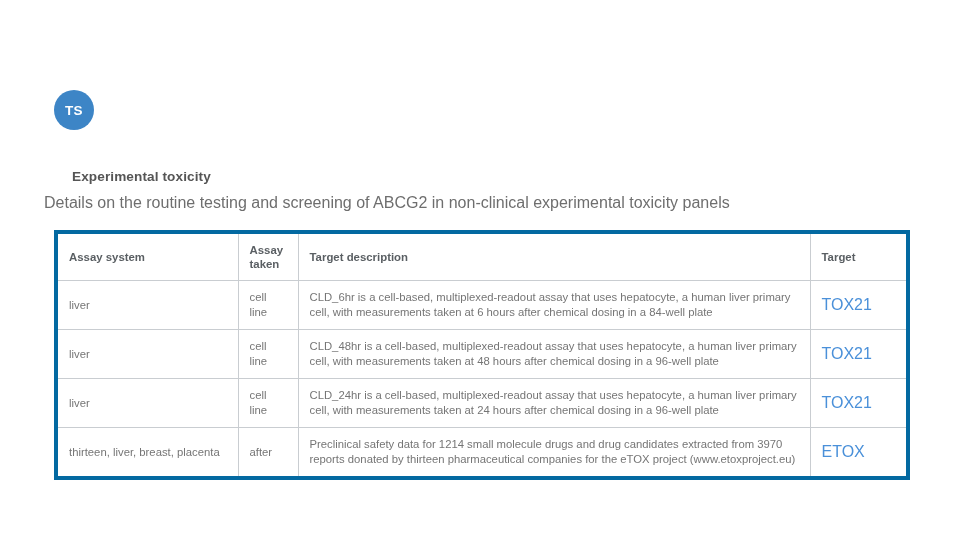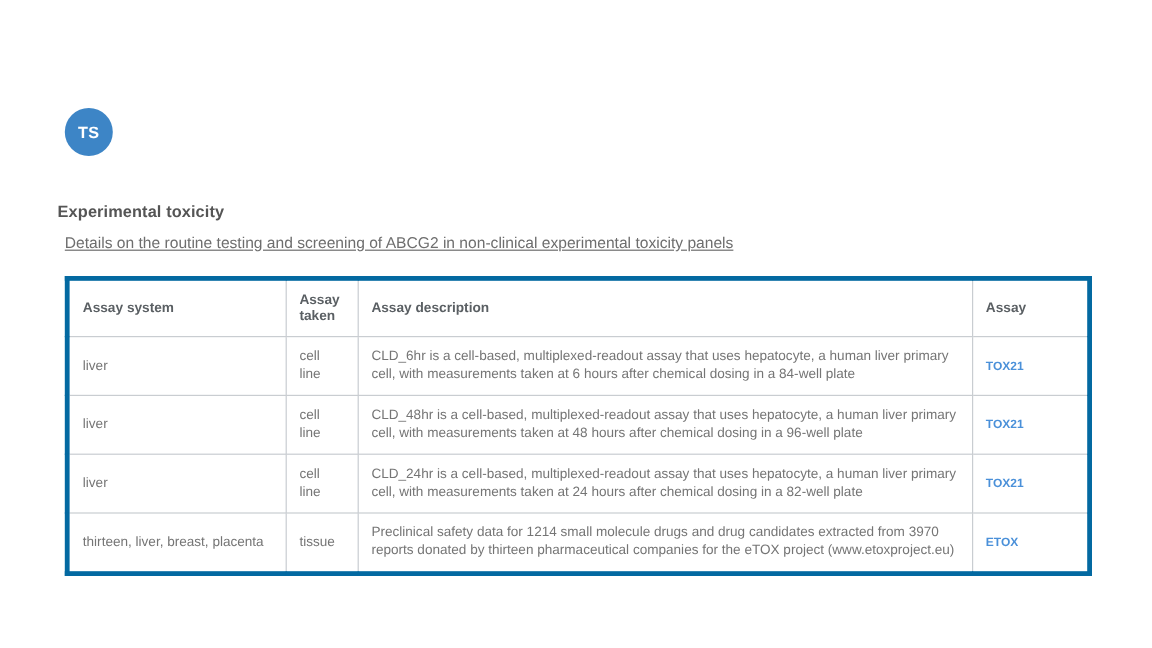--- a/index.html
+++ b/index.html
@@ -65,36 +65,35 @@
     margin: 0;
   }
   .panel-subtitle b {
     font-weight: bold;
     color: #4d4d4d;
   }
 
   
   .section-title {
     position: absolute;
-    left: 48px;
+    left: 72px;
     top: 169px;
     font-size: 13.6px;
     font-weight: bold;
     color: #555555;
     letter-spacing: 0.1px;
     text-align: right;
   }
   .section-desc {
     position: absolute;
-    left: 54px;
+    left: 44px;
     top: 195px;
-    font-size: 13px;
+    font-size: 16px;
     color: #6e6e6e;
     line-height: 15px;
-    text-decoration: underline;
   }
 
   
   .table-wrap {
     position: absolute;
     left: 54px;
     top: 230px;
     width: 852px;
   }
   table.tox-table {
@@ -137,23 +136,22 @@
     line-height: 15px;
     height: 45px;
     box-sizing: border-box;
   }
   td.desc-cell {
     color: #6f6f6f;
   }
   .src-link {
     color: #4a90d9;
     text-decoration: none;
-    font-size: 10px;
+    font-size: 16px;
     cursor: pointer;
-    font-weight: bold;
   }
 </style>
 </head>
 <body>
 
 <div class="page">
 
   <div class="panel-header">
     <div class="avatar">TS</div>
   </div>
@@ -166,22 +164,22 @@
       <colgroup>
         <col class="c-system">
         <col class="c-type">
         <col class="c-desc">
         <col class="c-source">
       </colgroup>
       <thead>
         <tr>
           <th>Assay system</th>
           <th>Assay taken</th>
-          <th>Assay description</th>
-          <th>Assay</th>
+          <th>Target description</th>
+          <th>Target</th>
         </tr>
       </thead>
       <tbody>
         <tr>
           <td>liver</td>
           <td>cell line</td>
           <td class="desc-cell">CLD_6hr is a cell-based, multiplexed-readout assay that uses hepatocyte, a human liver primary cell, with measurements taken at 6 hours after chemical dosing in a 84-well plate</td>
           <td>
             <a class="src-link">TOX21</a>
           </td>
@@ -190,28 +188,28 @@
           <td>liver</td>
           <td>cell line</td>
           <td class="desc-cell">CLD_48hr is a cell-based, multiplexed-readout assay that uses hepatocyte, a human liver primary cell, with measurements taken at 48 hours after chemical dosing in a 96-well plate</td>
           <td>
             <a class="src-link">TOX21</a>
           </td>
         </tr>
         <tr>
           <td>liver</td>
           <td>cell line</td>
-          <td class="desc-cell">CLD_24hr is a cell-based, multiplexed-readout assay that uses hepatocyte, a human liver primary cell, with measurements taken at 24 hours after chemical dosing in a 82-well plate</td>
+          <td class="desc-cell">CLD_24hr is a cell-based, multiplexed-readout assay that uses hepatocyte, a human liver primary cell, with measurements taken at 24 hours after chemical dosing in a 96-well plate</td>
           <td>
             <a class="src-link">TOX21</a>
           </td>
         </tr>
         <tr>
           <td>thirteen, liver, breast, placenta</td>
-          <td>tissue</td>
+          <td>after</td>
           <td class="desc-cell">Preclinical safety data for 1214 small molecule drugs and drug candidates extracted from 3970 reports donated by thirteen pharmaceutical companies for the eTOX project (www.etoxproject.eu)</td>
           <td>
             <a class="src-link">ETOX</a>
           </td>
         </tr>
       </tbody>
     </table>
   </div>
 
 </div>

